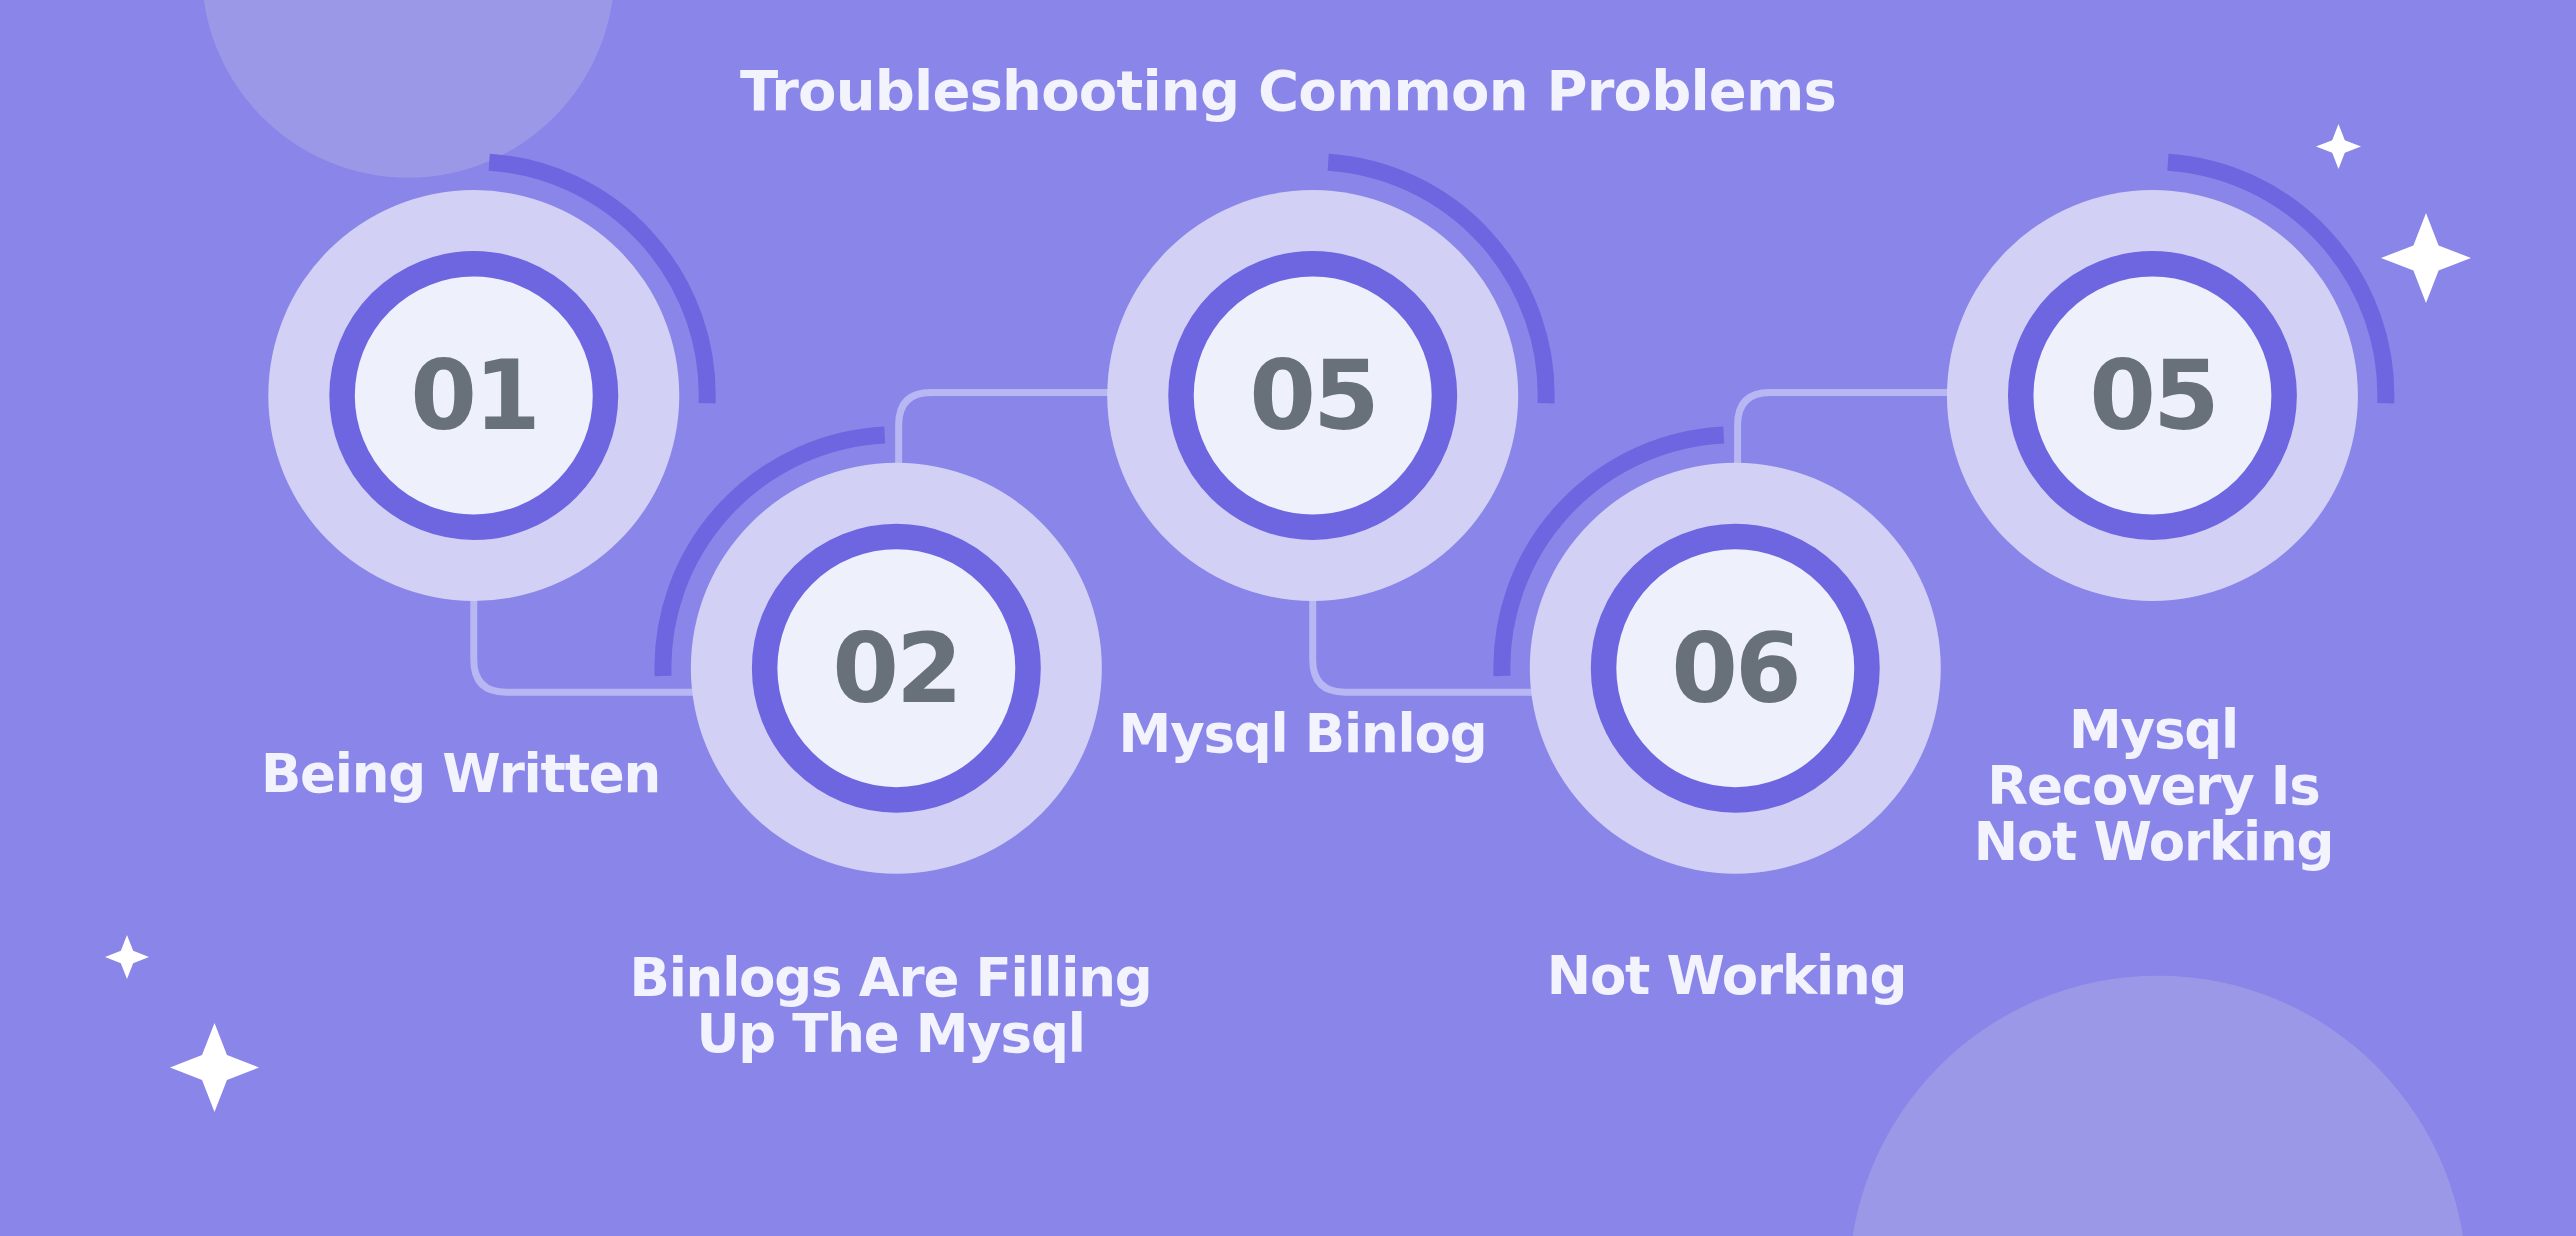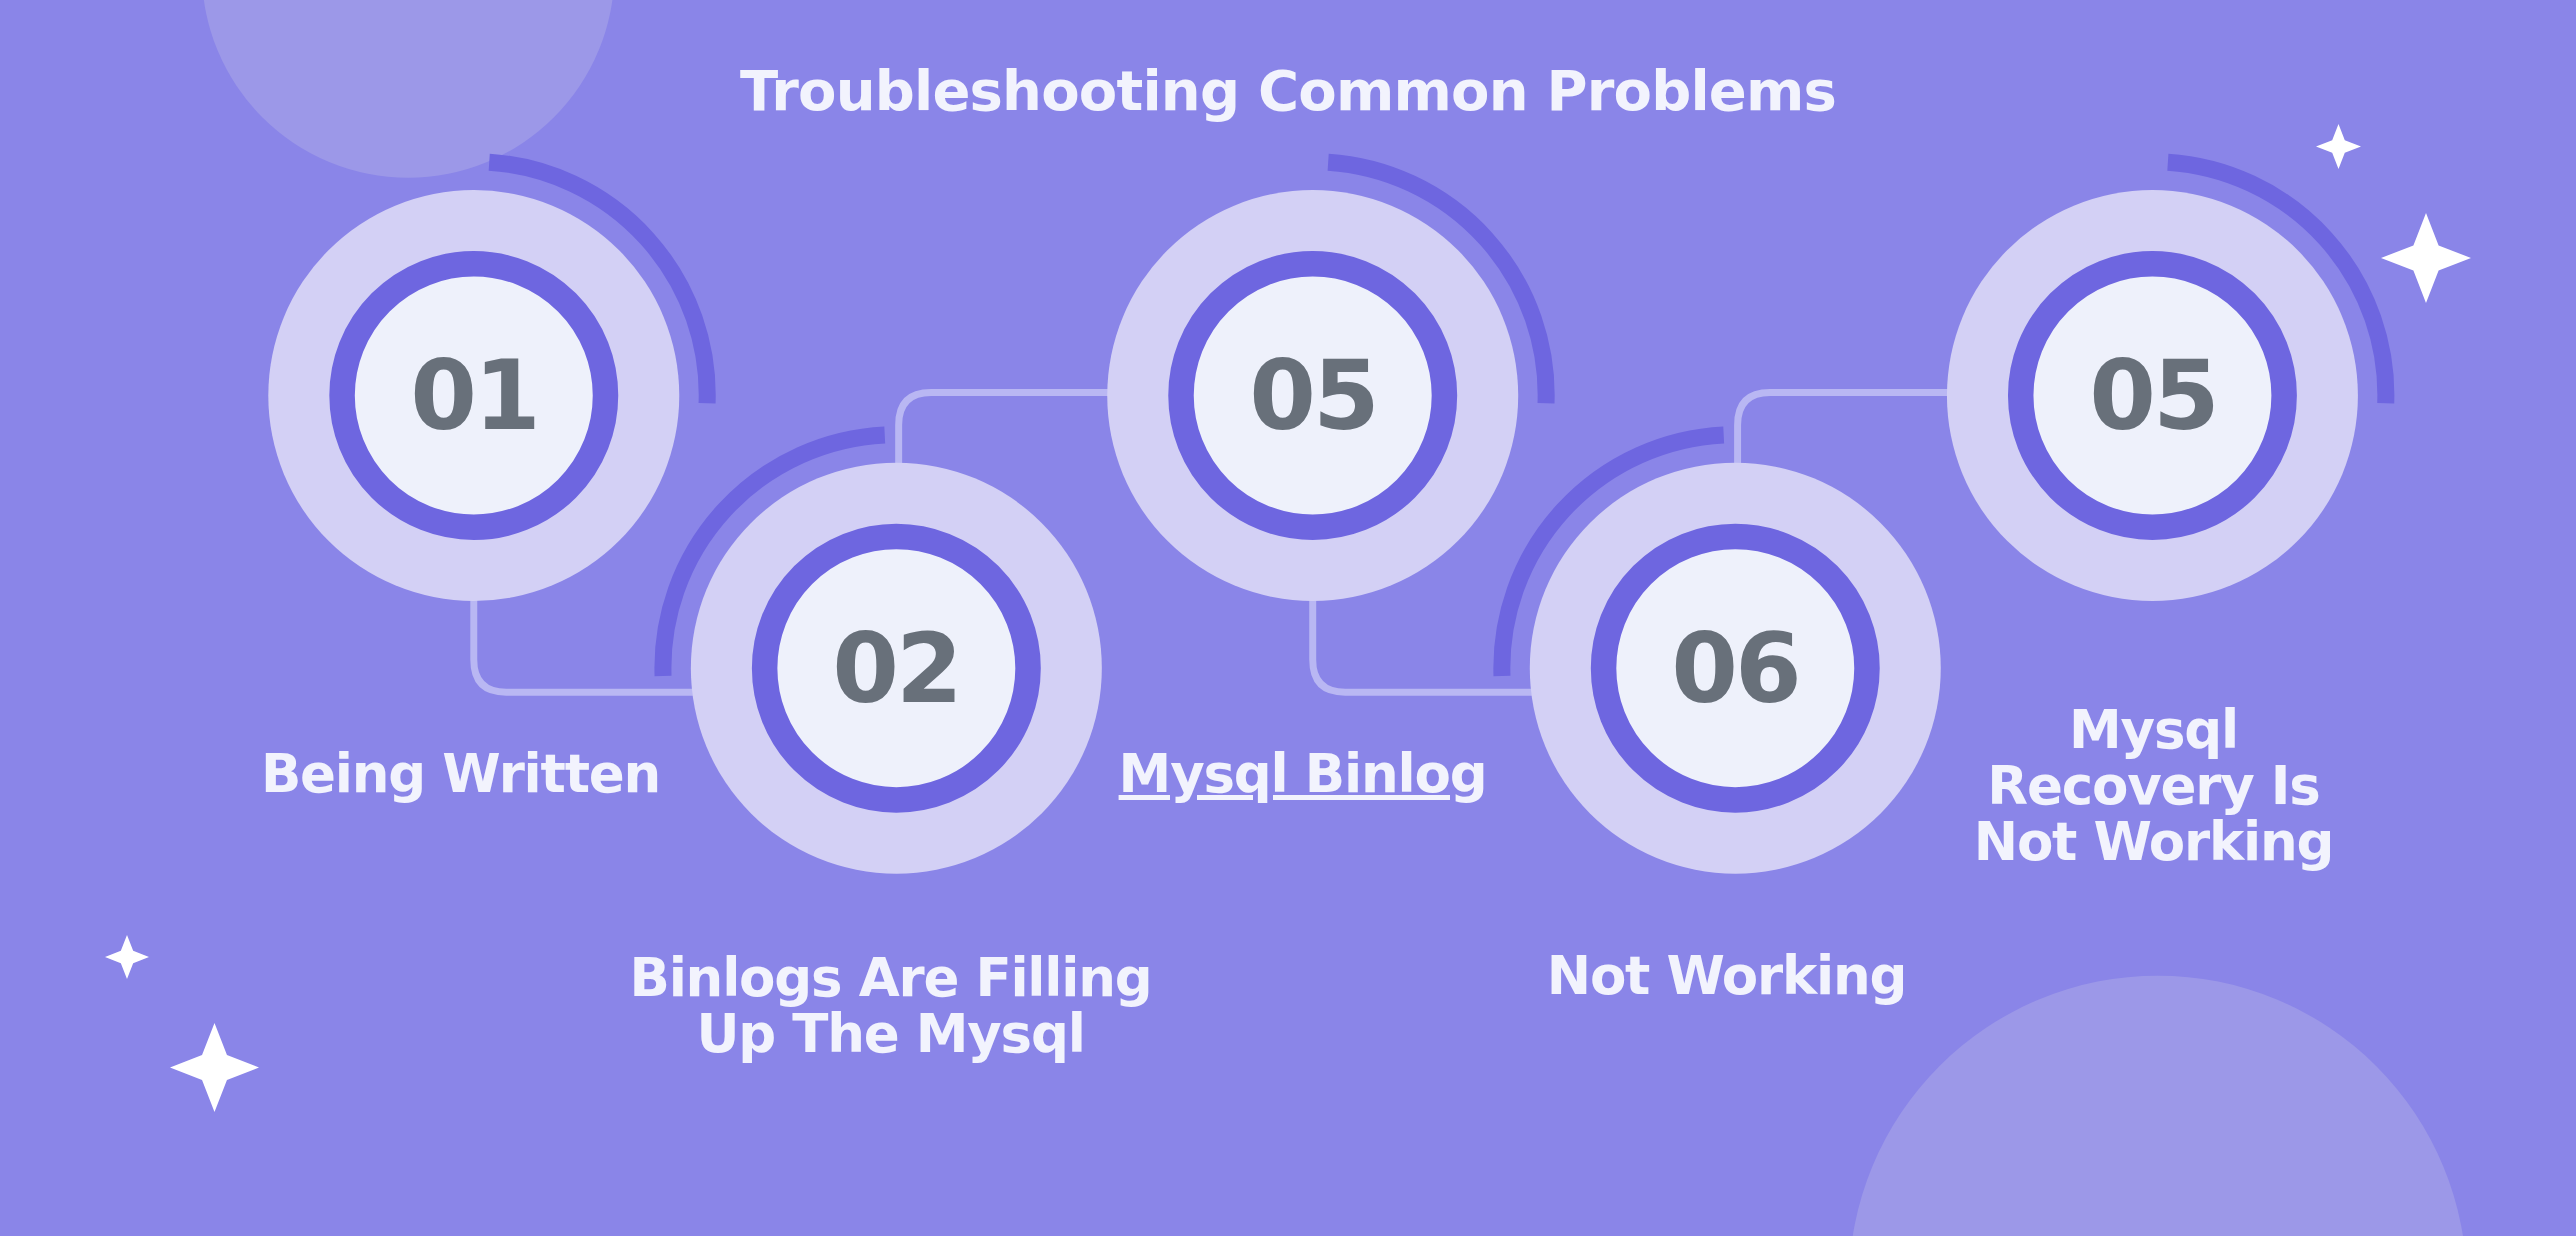--- a/index.html
+++ b/index.html
@@ -61,21 +61,21 @@
       <span>Being Written</span>
     </div>
 
     <div class="num" style="left: 780px; top: 607px; color: rgb(104, 112, 122);">02</div>
     <div class="label" style="left: 620px; top: 950px; color: rgb(242, 243, 253);">
       <span>Binlogs Are Filling</span>
       <span>Up The Mysql</span>
     </div>
 
     <div class="num" style="left: 1197px; top: 334px; color: rgb(104, 112, 122);">05</div>
-    <div class="label" style="left: 1032px; top: 746px; color: rgb(242, 243, 253); text-decoration: underline;">
+    <div class="label" style="left: 1032px; top: 706px; color: rgb(242, 243, 253);">
       <span>Mysql Binlog</span>
     </div>
 
     <div class="num" style="left: 1619px; top: 607px; color: rgb(104, 112, 122);">06</div>
     <div class="label" style="left: 1456px; top: 948px; color: rgb(242, 243, 253);">
       <span>Not Working</span>
     </div>
 
     <div class="num" style="left: 2037px; top: 334px; color: rgb(104, 112, 122);">05</div>
     <div class="label" style="left: 1883px; top: 702px; color: rgb(242, 243, 253);">

